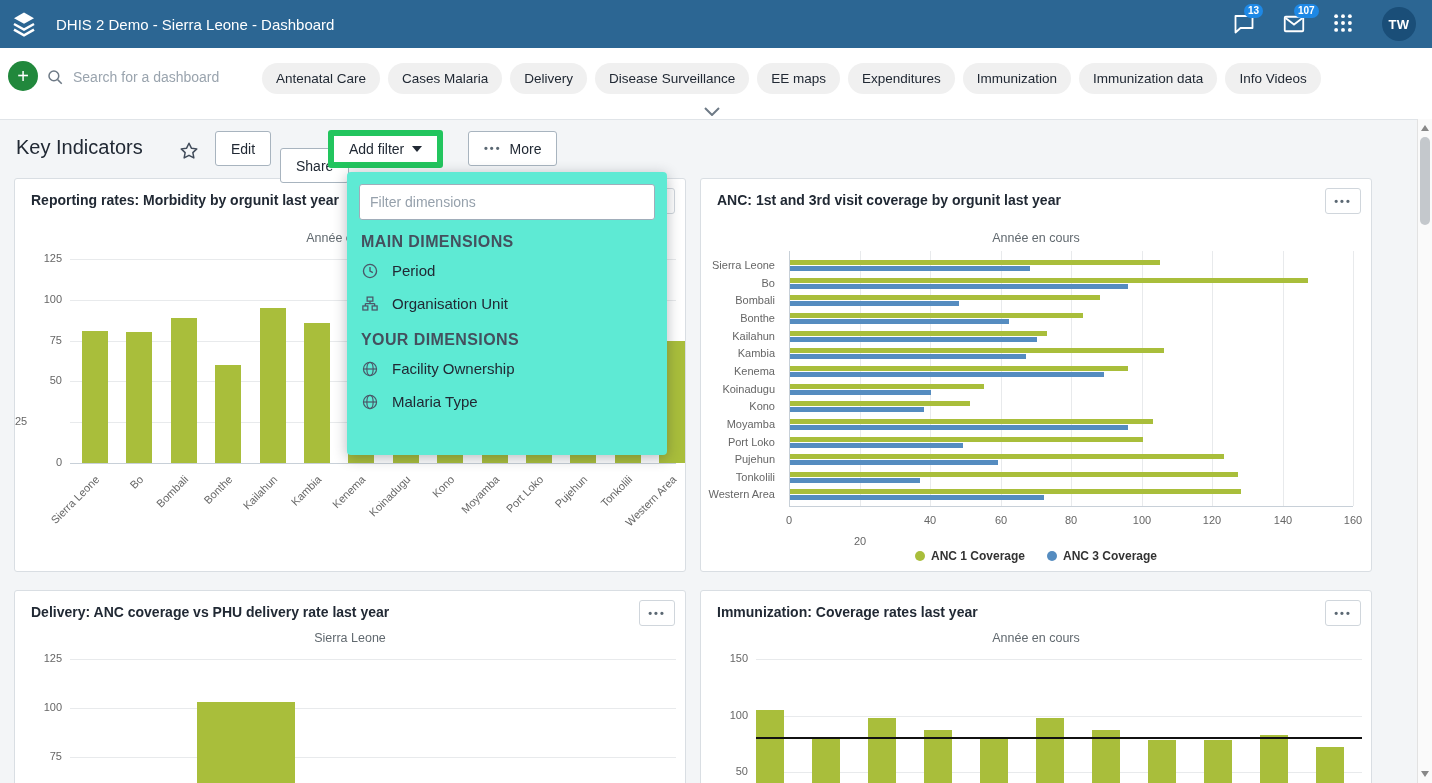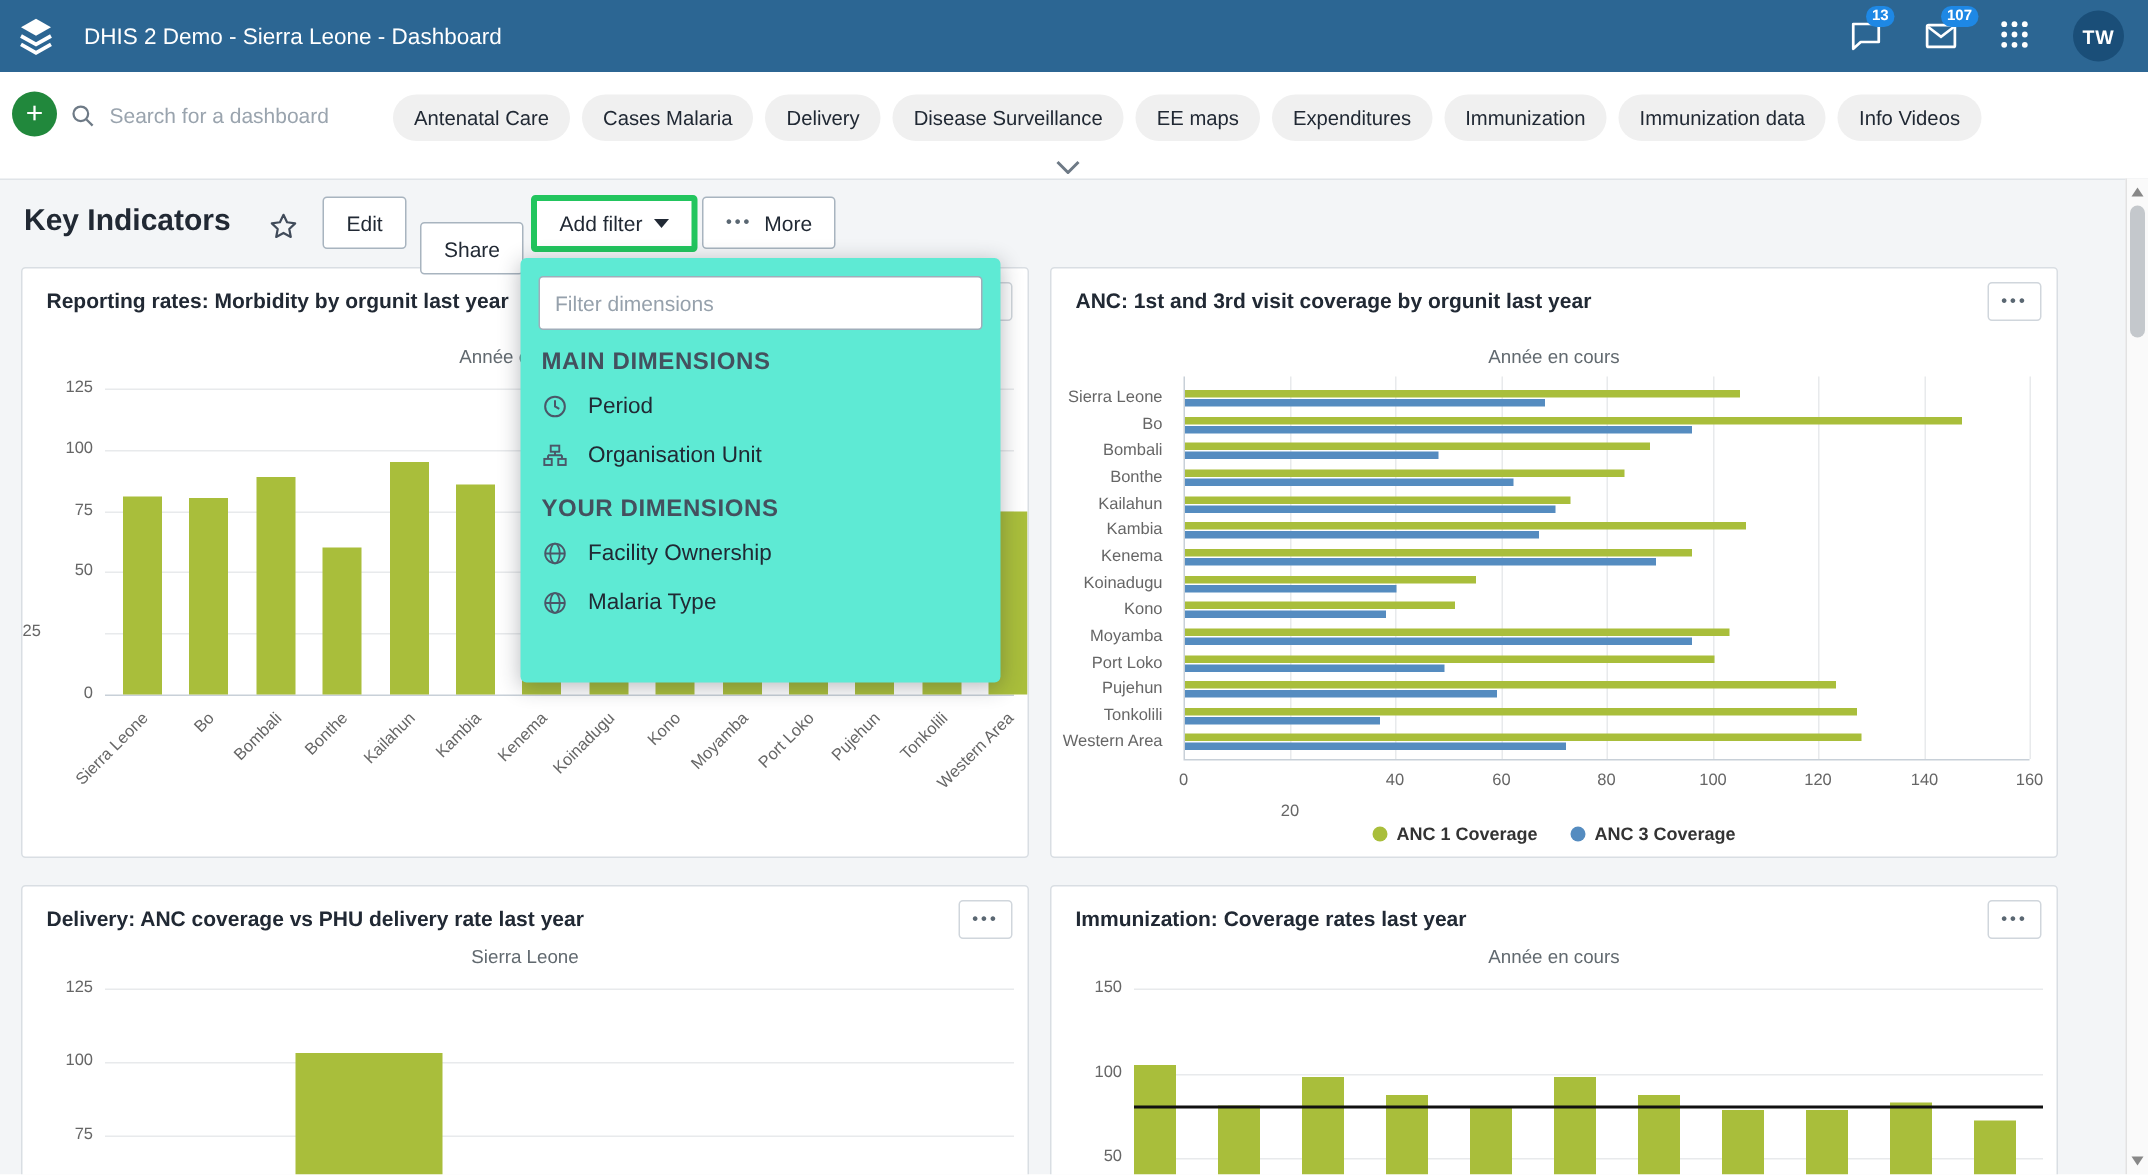--- a/index.html
+++ b/index.html
@@ -27,28 +27,28 @@
   .search-wrap{position:absolute;left:46px;top:20px;display:flex;align-items:center;gap:7px}
   .search-input{border:none;outline:none;font-size:14px;width:175px;color:#212934;font-family:inherit}
   .search-input::placeholder{color:#9aa4ae}
   .chips{position:absolute;left:262px;top:15px;display:flex;gap:8px}
   .chip{background:#f0f0f0;border:none;border-radius:16px;padding:0 14px;height:31px;font-size:13.5px;
         color:#212934;font-family:inherit;cursor:pointer;white-space:nowrap}
   .expand{position:absolute;left:702px;top:54px;cursor:pointer;background:none;border:none;padding:2px}
 
   
   .content-bg{position:absolute;top:119px;left:0;width:100%;height:664px;background:#f3f5f7}
-  .ctrl-title{position:absolute;left:16px;top:136px;font-size:20px;font-weight:700;color:#212934;margin:0;z-index:5}
+  .ctrl-title{position:absolute;left:16px;top:136px;font-size:20px;font-weight:400;color:#212934;margin:0;z-index:5}
   .star-btn{position:absolute;left:178px;top:140px;z-index:5;background:none;border:none;padding:0;cursor:pointer}
   .btn{position:absolute;height:35px;background:#fff;border:1px solid #a8b4bf;border-radius:3px;
        font-size:14px;color:#212934;font-family:inherit;display:flex;align-items:center;gap:8px;
        padding:0 15px;cursor:pointer;z-index:5;box-sizing:border-box}
   #btn-edit{left:215px;top:131px}
   #btn-share{left:280px;top:148px}
-  #btn-addfilter{left:354px;top:130px;height:38px;border:4px solid #22c55e}
+  #btn-addfilter{left:328px;top:130px;height:38px;border:6px solid #22c55e}
   #btn-more{left:468px;top:131px}
   .dots{font-size:11px;letter-spacing:2px;font-weight:700;color:#5a6772;line-height:1}
 
   
   .dropdown{position:absolute;left:347px;top:172px;width:320px;height:283px;background:#5eead4;
             border-radius:4px;box-shadow:0 3px 14px rgba(33,41,52,.32);z-index:60}
   .dd-input{margin:12px 12px 2px;width:296px;height:36px;border:1px solid #a0adba;border-radius:3px;
             padding:0 10px;font-size:14px;font-family:inherit;box-sizing:border-box;color:#212934}
   .dd-input::placeholder{color:#96a1ac}
   .dd-header{margin:11px 14px 3px;font-size:16px;font-weight:700;color:#44505e;letter-spacing:.4px}

